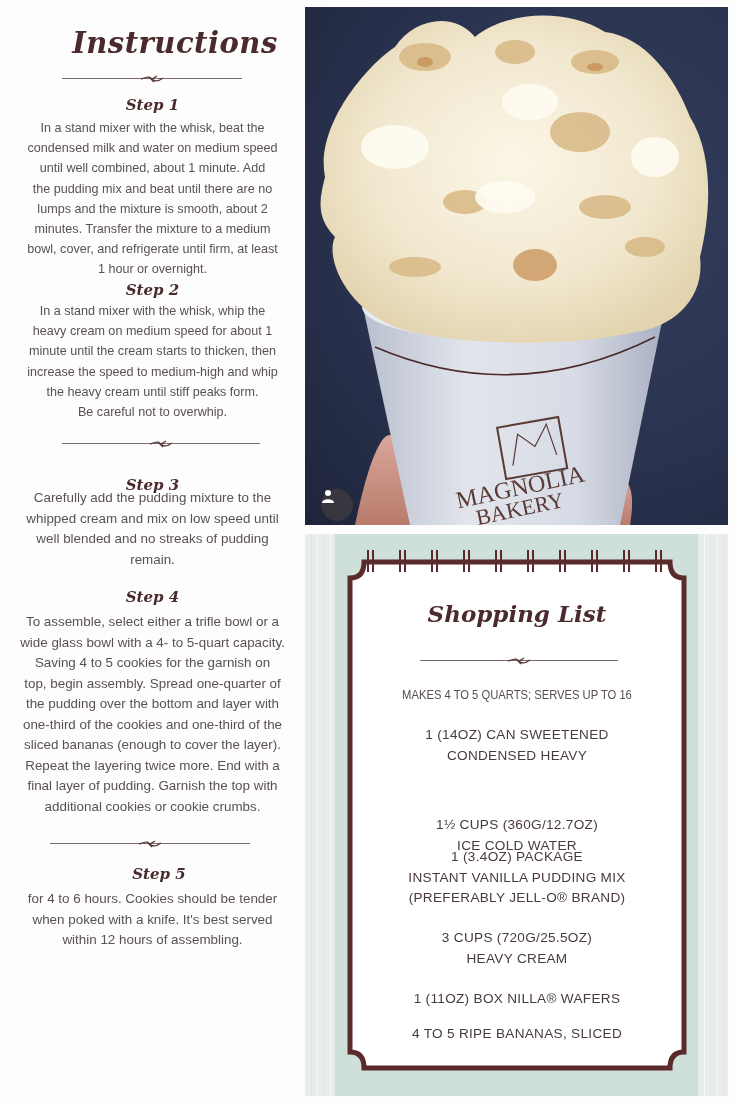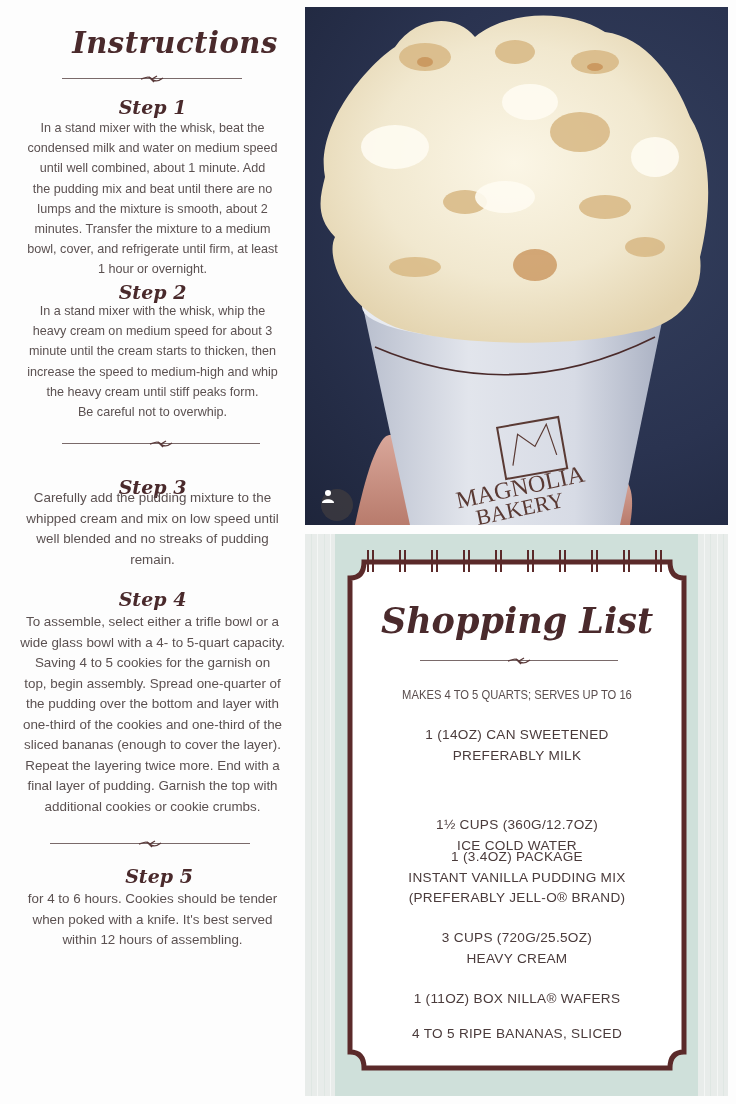--- a/index.html
+++ b/index.html
@@ -6,37 +6,37 @@
   html, body { width: 736px; height: 1104px; background: #fdfdfd; overflow: hidden; }
   body { position: relative; font-family: "Liberation Sans", sans-serif; color: #5a5050; }
 
   
   .instructions { position: absolute; left: 0; top: 0; width: 305px; height: 1104px; background: #fdfdfd; }
   .script { font-family: "DejaVu Serif", serif; font-style: italic; color: #4a2a2c; }
   .inst-title { position: absolute; left: 0; width: 350px; top: 26px; text-align: center; font-size: 29px; letter-spacing: 0.5px; }
   .divider { position: absolute; height: 10px; }
   .divider .line { position: absolute; left: 0; right: 0; top: 4px; height: 1px; background: #7a6a6a; }
   .divider .knot { position: absolute; left: 50%; top: 0; width: 26px; height: 10px; margin-left: -13px; }
-  .step-title { position: absolute; left: 0; width: 305px; text-align: center; font-size: 19px; }
+  .step-title { position: absolute; left: 0; width: 305px; text-align: center; font-size: 15px; }
   .step-body { position: absolute; left: 4px; width: 297px; text-align: center; font-size: 12.6px; line-height: 20.2px; color: #5b5151; }
   .step-body.lg { font-size: 13.4px; line-height: 20.5px; }
 
   
   .photo { position: absolute; left: 305px; top: 7px; width: 423px; height: 518px; background: #27304a; overflow: hidden; }
   .photo .bg-grad { position: absolute; inset: 0; background: radial-gradient(ellipse at 70% 40%, #34405e 0%, #2a3350 55%, #1e253b 100%); }
   .photo svg { position: absolute; left: 0; top: 0; }
   .avatar-btn { position: absolute; left: 16px; top: 482px; width: 32px; height: 32px; border-radius: 50%; background: rgba(60,58,64,0.85); display: flex; align-items: center; justify-content: center; }
 
   
   .card-panel { position: absolute; left: 305px; top: 534px; width: 423px; height: 562px; background: #e4ebe8; }
   .card-panel .stripe-l { position: absolute; left: 0; top: 0; width: 30px; height: 100%; background: repeating-linear-gradient(90deg, #e8ecea 0 6px, #dfe7e3 6px 7px, #e8ecea 7px 12px, #f4f6f5 12px 13px); }
   .card-panel .stripe-r { position: absolute; right: 0; top: 0; width: 30px; height: 100%; background: repeating-linear-gradient(90deg, #e8ecea 0 6px, #f4f6f5 6px 7px, #e8ecea 7px 12px, #dfe7e3 12px 13px); }
   .card-panel .mint { position: absolute; left: 30px; top: 0; width: 363px; height: 100%; background: #cfe0da; }
   .card-frame { position: absolute; left: 346px; top: 548px; width: 342px; height: 534px; }
-  .shop-title { position: absolute; left: 346px; width: 342px; top: 600px; text-align: center; font-size: 35px; }
+  .shop-title { position: absolute; left: 346px; width: 342px; top: 600px; text-align: center; font-size: 23px; }
   .shop-makes { position: absolute; left: 346px; width: 342px; top: 688px; text-align: center; font-size: 12.2px; color: #5a4e4e; letter-spacing: 0; transform: scaleX(0.92); }
   .shop-item { position: absolute; left: 346px; width: 342px; text-align: center; font-size: 13.6px; line-height: 20.5px; font-weight: normal; color: #4a3b3b; letter-spacing: 0.3px; }
 </style>
 </head>
 <body>
 
 <section class="instructions">
   <h1 class="inst-title script">Instructions</h1>
 
   <div class="divider" style="left:62px;width:180px;top:74px;">
@@ -54,21 +54,21 @@
     <div>the pudding mix and beat until there are no</div>
     <div>lumps and the mixture is smooth, about 2</div>
     <div>minutes. Transfer the mixture to a medium</div>
     <div>bowl, cover, and refrigerate until firm, at least</div>
     <div>1 hour or overnight.</div>
   </div>
 
   <h2 class="step-title script" style="top:281px;">Step 2</h2>
   <div class="step-body" style="top:301px;">
     <div>In a stand mixer with the whisk, whip the</div>
-    <div>heavy cream on medium speed for about 3</div>
+    <div>heavy cream on medium speed for about 1</div>
     <div>minute until the cream starts to thicken, then</div>
     <div>increase the speed to medium-high and whip</div>
     <div>the heavy cream until stiff peaks form.</div>
     <div>Be careful not to overwhip.</div>
   </div>
 
   <div class="divider" style="left:62px;width:198px;top:439px;">
     <div class="line"></div>
     <svg class="knot" viewBox="0 0 26 10" width="26" height="10">
         <path d="M2 5 C8 3,10 2,13 5 C16 8,20 7,24 4 M10 3 L15 8 M13 5 L18 2" stroke="#5a3a3a" stroke-width="1.4" fill="none"></path>
@@ -217,21 +217,21 @@
   <div class="line"></div>
   <svg class="knot" viewBox="0 0 26 10" width="26" height="10">
       <path d="M2 5 C8 3,10 2,13 5 C16 8,20 7,24 4 M10 3 L15 8 M13 5 L18 2" stroke="#5a3a3a" stroke-width="1.4" fill="none"></path>
     </svg>
 </div>
 
 <div class="shop-makes">MAKES 4 TO 5 QUARTS; SERVES UP TO 16</div>
 
 <div class="shop-item" style="top:725px;">
   <div>1 (14OZ) CAN SWEETENED</div>
-  <div>PREFERABLY MILK</div>
+  <div>CONDENSED HEAVY</div>
 </div>
 <div class="shop-item" style="top:788px;margin-top:27px;">
   <div>1½ CUPS (360G/12.7OZ)</div>
   <div>ICE COLD WATER</div>
 </div>
 <div class="shop-item" style="top:847px;">
   <div>1 (3.4OZ) PACKAGE</div>
   <div>INSTANT VANILLA PUDDING MIX</div>
   <div>(PREFERABLY JELL-O® BRAND)</div>
 </div>

